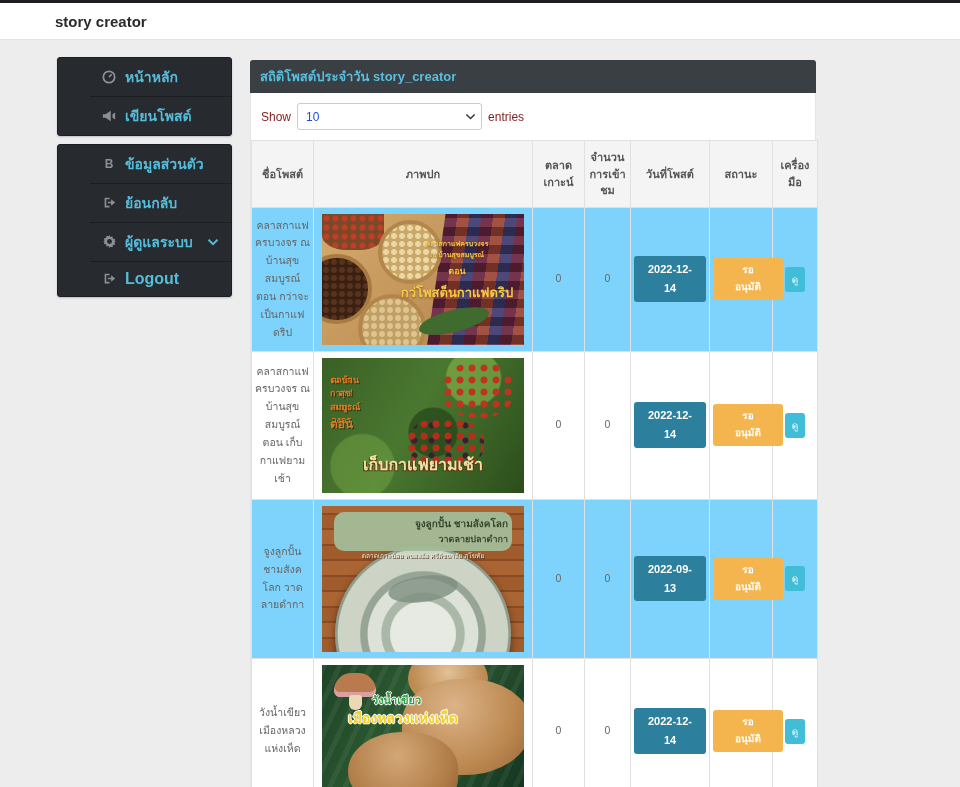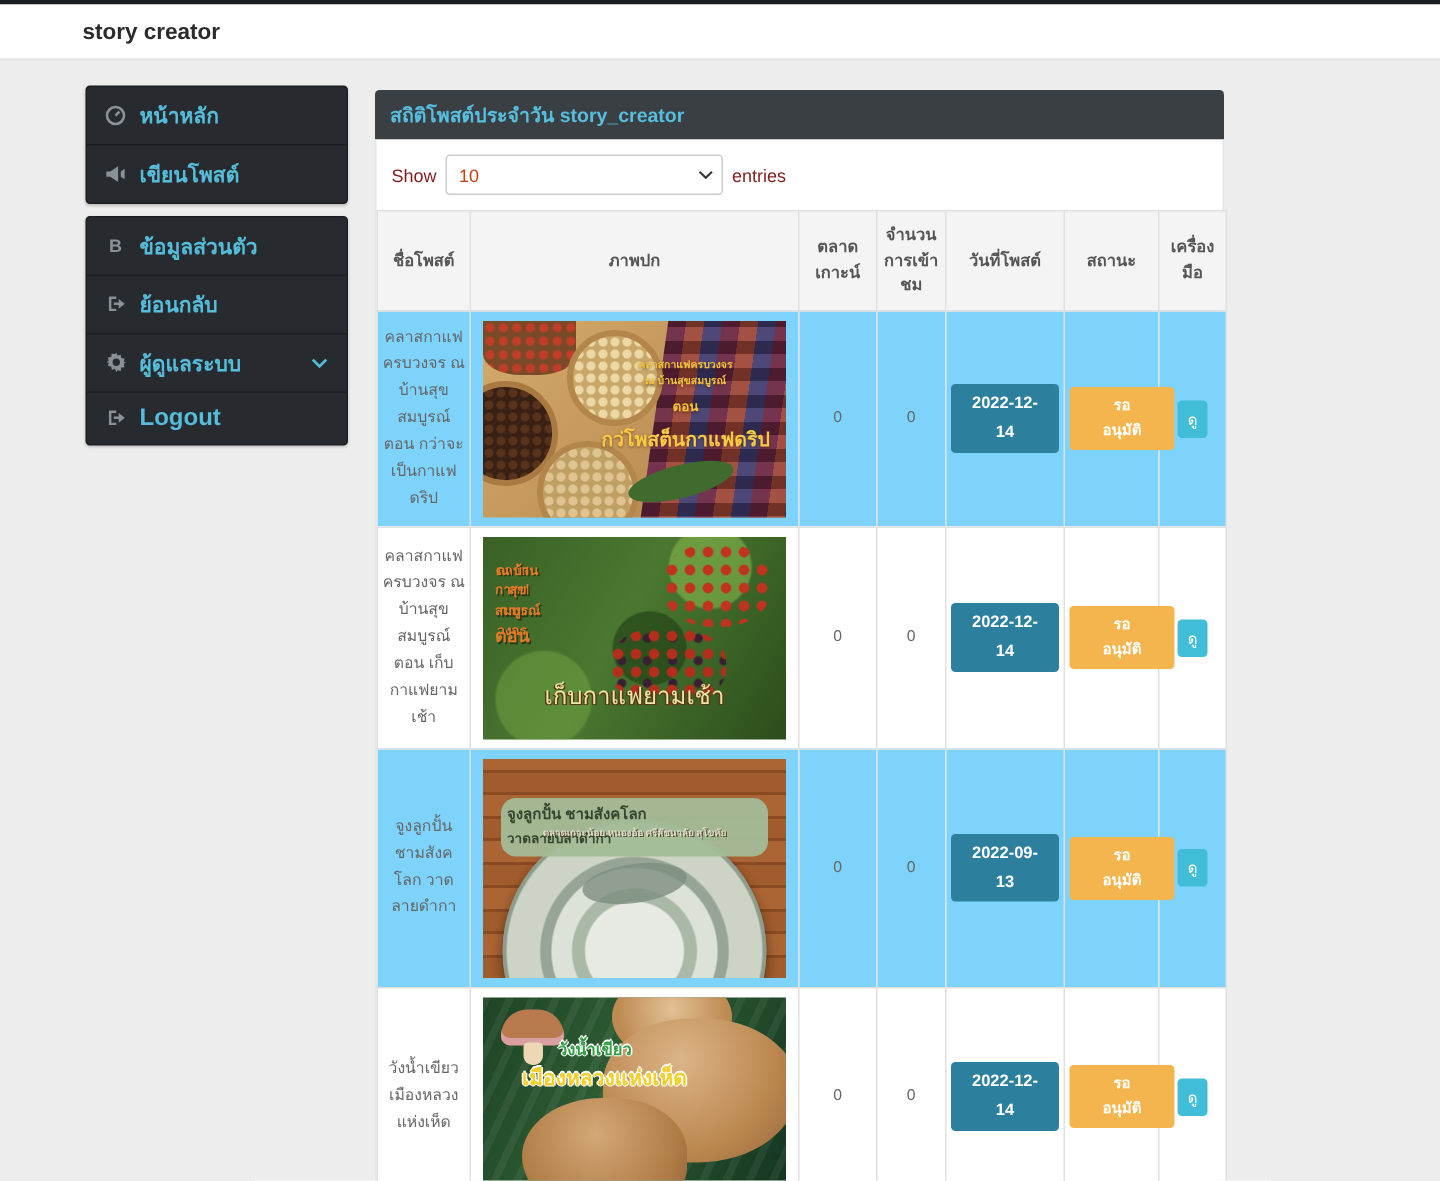--- a/index.html
+++ b/index.html
@@ -8,51 +8,51 @@
 
   .topstrip { height:3px; background:#1c1e22; }
   .navbar { height:37px; background:#ffffff; border-bottom:1px solid #e3e3e3; display:flex; align-items:center; padding-left:55px; }
   .navbar .brand { font-size:15px; font-weight:600; color:#2b2b2b; }
 
   .layout { position:relative; width:960px; }
 
   
   .sidebar { position:absolute; left:57px; top:17px; width:175px; }
   .side-group { background:#272b30; border:1px solid #1c1e22; border-radius:3px; overflow:hidden; margin-bottom:8px; box-shadow:0 1px 2px rgba(0,0,0,.2); }
-  .side-item { display:flex; align-items:center; gap:9px; padding:8px 12px; border-bottom:1px solid #1c1e22; cursor:pointer; position:relative; }
+  .side-item { display:flex; align-items:center; gap:9px; padding:8px 12px; border-bottom:1px solid #1c1e22; cursor:pointer; position:relative;margin-left:32px; }
   .side-item:last-child { border-bottom:none; }
   .side-item .lbl { color:#55bcd9; font-size:14px; font-weight:600; }
   .side-item .ico { width:14px; height:14px; color:#8a9196; fill:#8a9196; font-size:12px; line-height:14px; text-align:center; flex:0 0 14px; }
   .side-item .chev { position:absolute; right:12px; width:12px; height:12px; fill:none; stroke:#55bcd9; stroke-width:2.5; }
   .side-item.logout .lbl { font-size:16px; }
 
   
   .main { position:absolute; left:250px; top:20px; width:566px; }
   .panel-head { background:#3a3f44; border-radius:3px 3px 0 0; padding:6px 10px; }
   .panel-head .ttl { color:#57bedd; font-size:13px; font-weight:bold; }
   .panel-body { background:#ffffff; border:1px solid #e5e5e5; border-top:none; padding:10px 0 0 0; }
 
   .controls { display:flex; justify-content:space-between; align-items:center; padding:0 10px; margin-bottom:10px; }
   .ctl-left, .ctl-right { display:flex; align-items:center; gap:6px; }
   .ctl-label { font-size:12px; color:#7f1d1d; }
   .sel-wrap { position:relative; }
-  .len-select { width:185px; height:27px; border:1px solid #ccc; border-radius:3px; font-size:12px; color:#c2410c; padding:0 20px 0 8px; appearance:none; -webkit-appearance:none; background:#fff; }
+  .len-select { width:185px; height:27px; border:1px solid #ccc; border-radius:3px; font-size:12px; color:#1d4ed8; padding:0 20px 0 8px; appearance:none; -webkit-appearance:none; background:#fff; }
   .sel-wrap .selchev { position:absolute; right:6px; top:8px; width:11px; height:11px; fill:none; stroke:#333; stroke-width:2; pointer-events:none; }
   .search-input { width:142px; height:26px; border:1px solid #ccc; border-radius:3px; padding:0 6px; font-size:12px; color:#444; }
 
   
   table { width:566px; border-collapse:collapse; table-layout:fixed; }
   th, td { border:1px solid #e0e0e0; text-align:center; vertical-align:middle; }
   th { background:#f4f4f4; color:#555; font-size:11px; font-weight:bold; padding:8px 3px; line-height:1.5; }
   td { font-size:10.5px; color:#666; padding:4px 3px; line-height:1.7; background:#fff; }
   tr.odd td { background:#7dd3fc; }
   td.imgcell { padding:6px 8px; }
 
   .badge-date { display:inline-block; background:#2d7f9e; color:#fff; font-size:11px; font-weight:bold; padding:4px 10px; border-radius:3px; }
-  .badge-status { display:inline-block; background:#f4b54e; color:#fff; font-size:10px; font-weight:bold; padding:4px 22px; border-radius:3px; }
+  .badge-status { display:inline-block; background:#f4b54e; color:#fff; font-size:10px; font-weight:bold; padding:4px 22px; border-radius:3px;font-family:Liberation Mono, monospace; }
   .btn-view { display:inline-block; background:#41bdd8; color:#fff; font-size:10px; padding:5px 7px; border-radius:3px; border:none; cursor:pointer; }
 
   
   .cover { position:relative; margin:0 auto; overflow:hidden; width:202px; }
   .cover * { position:absolute; }
 
   
   .cv1 { height:131px; background:linear-gradient(135deg,#d4ab6d 0%,#c29459 55%,#b2824a 100%); }
   .cv1 .cloth { right:-22px; top:-12px; width:110px; height:160px; transform:skewX(-8deg);
     background:
@@ -79,32 +79,32 @@
       radial-gradient(circle at 55% 55%, rgba(30,60,20,.6) 0 18%, transparent 19%),
       linear-gradient(120deg,#3a6026 0%,#4a7830 45%,#2c4d1c 100%); }
   .cv2 .cher1 { right:10px; top:4px; width:72px; height:56px; border-radius:45%;
     background:radial-gradient(circle,#c0331f 3px,transparent 4px); background-size:12px 12px; }
   .cv2 .cher2 { left:84px; top:60px; width:78px; height:52px; border-radius:45%;
     background:radial-gradient(circle,#b52e1c 3px,transparent 4px),radial-gradient(circle,#3a1f33 2.5px,transparent 3.5px);
     background-size:12px 12px,17px 15px; }
   .cv2 .txt12 { left:8px; top:16px; color:#e07b28; font-weight:bold; font-size:9px; line-height:1.5;
     text-shadow:1px 1px 0 #2c3a14; }
   .cv2 .txt3 { left:8px; top:56px; color:#e07b28; font-weight:bold; font-size:12px; text-shadow:1px 1px 0 #2c3a14; }
-  .cv2 .txt4 { left:0; right:0; bottom:14px; color:#efe3a8; font-weight:normal; font-size:16px;
+  .cv2 .txt4 { left:0; right:0; bottom:14px; color:#efe3a8; font-weight:bold; font-size:16px;
     text-shadow:1px 1px 0 #5a3a12, -1px 1px 0 #5a3a12; }
 
   
   .cv3 { height:146px; background:repeating-linear-gradient(0deg,#a05c2c 0 13px,#8a4a22 13px 15px,#ab6534 15px 29px,#8a4a22 29px 31px); }
   .cv3 .plate { left:50%; top:40px; width:176px; height:176px; margin-left:-88px; border-radius:50%;
     background:radial-gradient(circle,#e6eae2 0 26%,#aab8a8 27% 33%,#dde2d8 34% 44%,#96a595 45% 50%,#cdd4c6 51% 68%,#8e9c8d 69% 74%,#c4ccbd 75% 100%);
     box-shadow:0 4px 8px rgba(0,0,0,.45); }
   .cv3 .fish { left:50%; top:70px; width:70px; height:26px; margin-left:-35px; border-radius:50%;
     background:#7d8f80; transform:rotate(-8deg); opacity:.8; }
   .cv3 .banner { top:6px; left:12px; right:12px; background:rgba(163,188,152,.95); border-radius:10px;
-    padding:3px 4px 4px; text-align:left; color:#35462f; font-weight:bold;margin-top:20px; }
+    padding:3px 4px 4px; text-align:right; color:#35462f; font-weight:bold; }
   .cv3 .b1 { position:static; display:block; font-size:10px; }
   .cv3 .b2 { position:static; display:block; font-size:9px; }
   .cv3 .sub { top:44px; left:0; right:0; text-align:center; font-size:6.5px; color:#efe8d8; text-shadow:1px 1px 0 #4a3520; }
 
   
   .cv4 { height:133px; background:
       repeating-linear-gradient(115deg, rgba(255,255,255,.06) 0 5px, transparent 5px 14px),
       linear-gradient(115deg,#1e4426 0%,#2e5d33 45%,#143520 100%); }
   .cv4 .mush1 { right:-8px; top:14px; width:130px; height:96px; border-radius:48% 52% 55% 45%;
     background:radial-gradient(circle at 40% 28%,#dcb488 0%,#bb874f 60%,#91633a 100%); }

